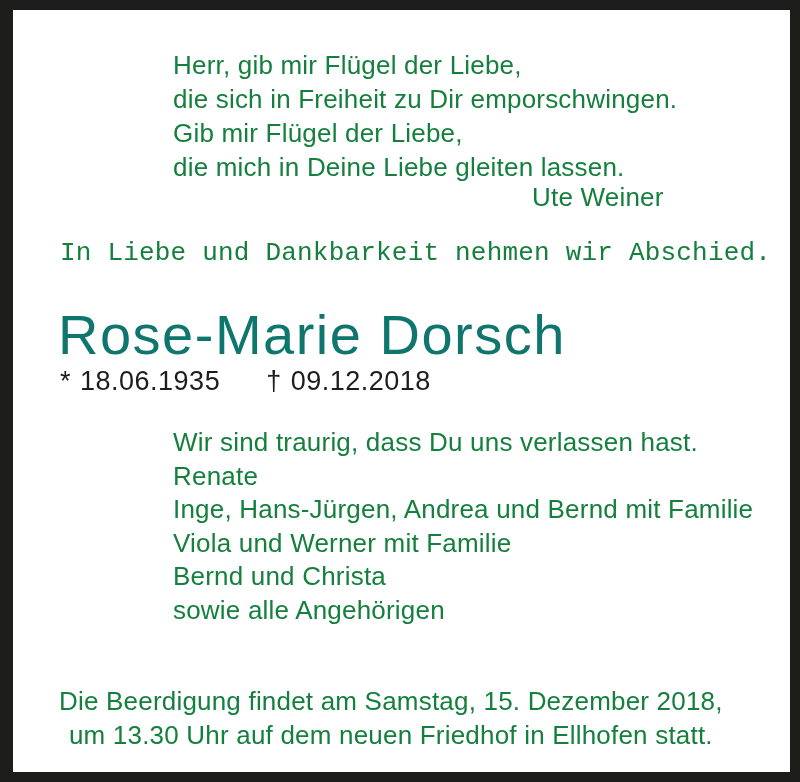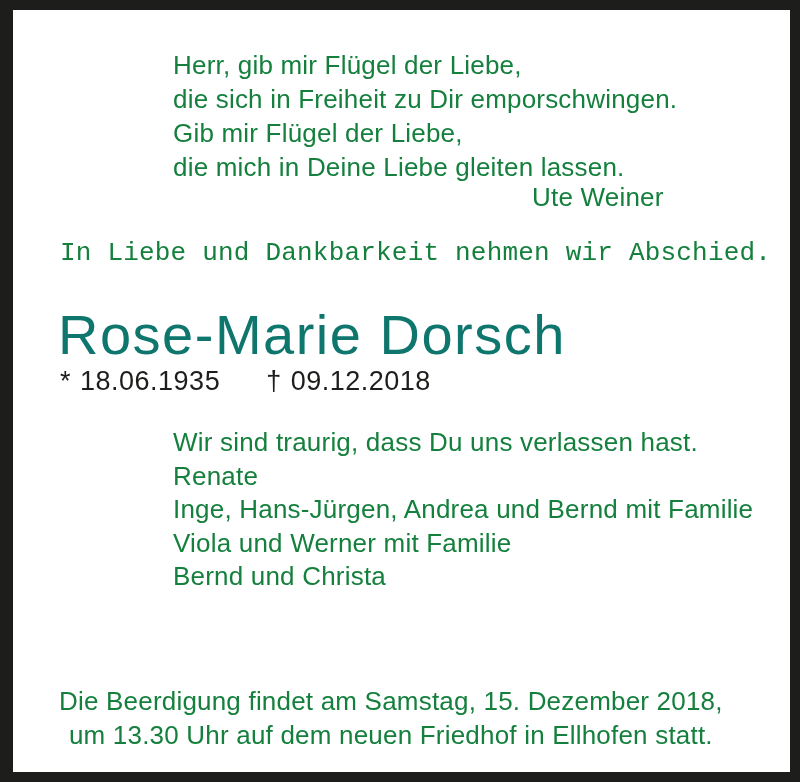--- a/index.html
+++ b/index.html
@@ -70,20 +70,21 @@
   <div class="abs dates">
     <span class="birth-group"><span class="sym">*</span><span>18.06.1935</span></span><span class="death-group"><span class="sym">†</span><span>09.12.2018</span></span>
   </div>
 
   <div class="abs body-text mourners-block">
     <div>Wir sind traurig, dass Du uns verlassen hast.</div>
     <div>Renate</div>
     <div>Inge, Hans-Jürgen, Andrea und Bernd mit Familie</div>
     <div>Viola und Werner mit Familie</div>
     <div>Bernd und Christa</div>
+    <div>sowie alle Angehörigen</div>
   </div>
 
   <div class="abs body-text funeral-block">
     <div>Die Beerdigung findet am Samstag, 15. Dezember 2018,</div>
     <div>um 13.30 Uhr auf dem neuen Friedhof in Ellhofen statt.</div>
   </div>
 
 </div>
 
 </body></html>

